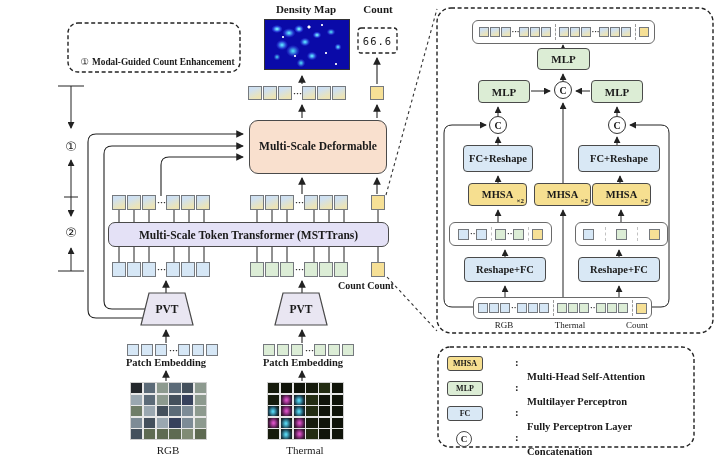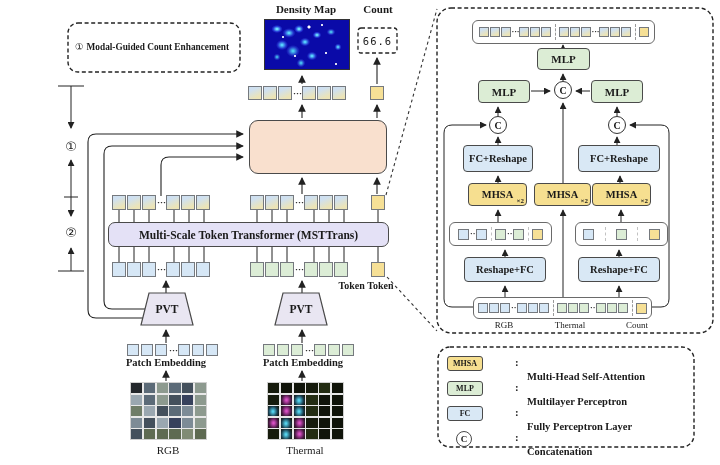--- a/index.html
+++ b/index.html
@@ -36,21 +36,21 @@
   .fcb{background:#d9e8f5;font-size:10.5px;}
   .mhsa{background:#f6df90;font-size:10.5px;position:absolute;}
   .mhsa .sub{position:absolute;right:2px;bottom:0px;font-size:7px;font-weight:bold;}
   .ccirc{position:absolute;z-index:3;width:18px;height:18px;border:1.2px solid #333;border-radius:50%;background:#fff;
          display:flex;align-items:center;justify-content:center;font-size:10px;font-weight:bold;box-sizing:border-box;}
   
   .lbl{position:absolute;z-index:2;text-align:center;font-weight:bold;}
   .lbl.n{font-weight:normal;}
   
   .infobox{position:absolute;left:68px;top:23px;width:172px;height:49px;z-index:2;
-           display:flex;flex-direction:column;justify-content:center;padding-left:7px;box-sizing:border-box;}
+           display:flex;flex-direction:row;justify-content:center;padding-left:7px;box-sizing:border-box;align-items:flex-end;}
   .inforow{font-size:9.3px;font-weight:bold;line-height:1.9;white-space:nowrap;}
   .inforow .mk{font-family:"DejaVu Sans",sans-serif;font-weight:normal;font-size:9.5px;margin-right:3px;}
   .stagemk{position:absolute;z-index:2;width:20px;text-align:center;font-family:"DejaVu Sans",sans-serif;
            font-size:13px;background:#fff;}
   
   .countval{position:absolute;left:358px;top:28px;width:39px;height:25px;z-index:2;display:flex;align-items:center;
             justify-content:center;font-family:"DejaVu Sans Mono",monospace;font-size:10.5px;letter-spacing:1px;}
   
   .density{position:absolute;left:264px;top:19px;width:86px;height:51px;z-index:2;border:1px solid #333;box-sizing:border-box;
     background:
@@ -208,20 +208,21 @@
       <span class="dots">···</span>
       <span class="tok t14 grad"></span>
       <span class="tok t14 grad"></span>
       <span class="tok t14 grad"></span>
   </div>
   <div class="trow" style="left:370px;top:86px;">
       <span class="tok t14 yellow"></span>
     </div>
 
   <div class="modbox msd">
+    <span>Multi-Scale Deformable</span>
   </div>
 
   <div class="trow" style="left:112px;top:195px;">
     <span class="tok t15 grad"></span>
       <span class="tok t15 grad"></span>
       <span class="tok t15 grad"></span>
       <span class="dots">···</span>
       <span class="tok t15 grad"></span>
       <span class="tok t15 grad"></span>
       <span class="tok t15 grad"></span>
@@ -257,21 +258,21 @@
       <span class="tok t15 green"></span>
       <span class="tok t15 green"></span>
       <span class="dots">···</span>
       <span class="tok t15 green"></span>
       <span class="tok t15 green"></span>
       <span class="tok t15 green"></span>
   </div>
   <div class="trow" style="left:371px;top:262px;">
       <span class="tok t15 yellow"></span>
     </div>
-  <div class="lbl" style="left:330px;top:280px;width:72px;font-size:10px;">Token Token</div>
+  <div class="lbl" style="left:330px;top:280px;width:72px;font-size:10px;">Count Count</div>
 
   <div class="modbox pvt-label" style="left:141px;top:293px;">
       <span>PVT</span>
     </div>
   <div class="modbox pvt-label" style="left:275px;top:293px;">
       <span>PVT</span>
     </div>
 
   <div class="trow" style="left:127px;top:344px;">
     <span class="tok t12 blue"></span>

